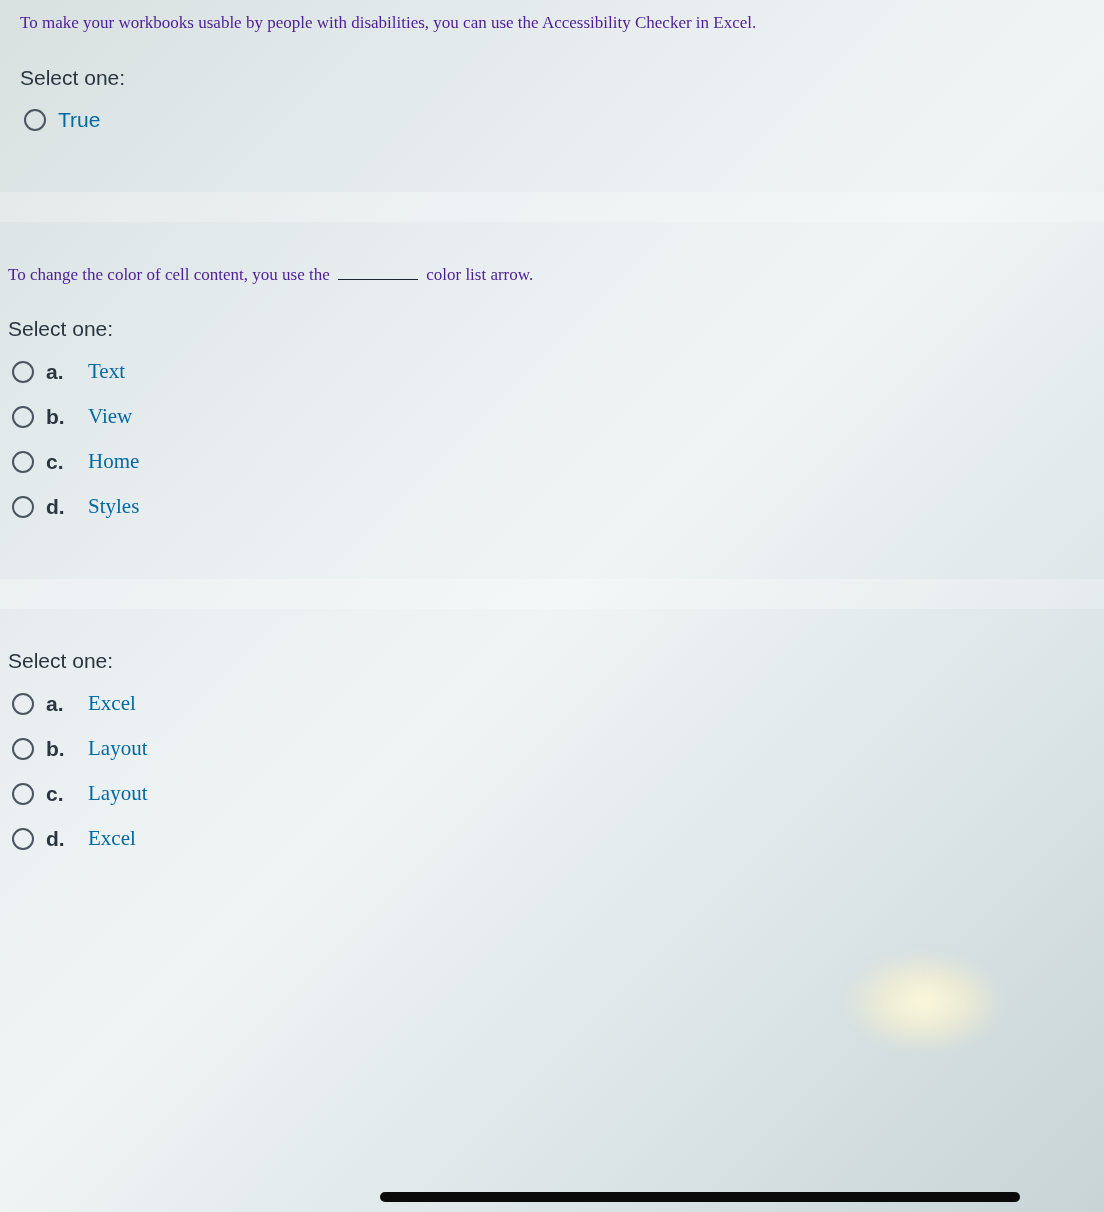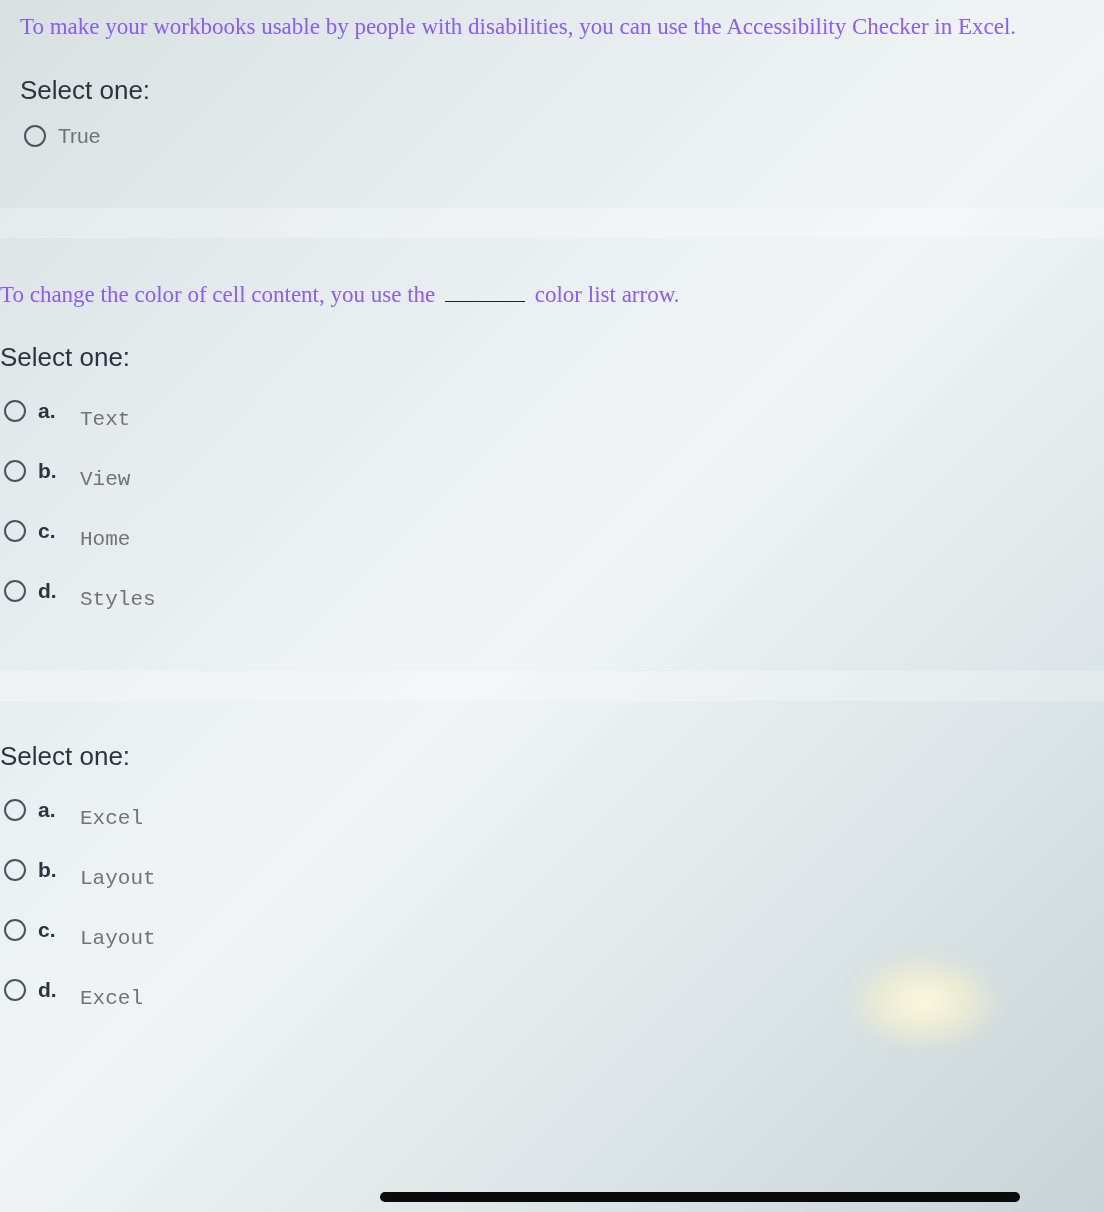--- a/index.html
+++ b/index.html
@@ -12,34 +12,34 @@
       height: 1212px;
       font-family: Georgia, 'Times New Roman', serif;
       background: linear-gradient(135deg, #d8e0e0 0%, #e8eef0 30%, #f0f4f5 50%, #e0e8ea 70%, #c8d4d6 100%);
       position: relative;
       overflow: hidden;
     }
     .question-block {
       padding: 10px 20px 40px 20px;
     }
     .question-block.q2, .question-block.q3 {
-      padding-left: 0;
+      padding-left: 8px;
       padding-top: 40px;
     }
     .q-text {
-      font-size: 23px;
-      color: #8b5cf6;
+      font-size: 17px;
+      color: #4c1d95;
       line-height: 1.5;
       margin-bottom: 30px;
     }
     .q-text.serif {
       font-family: Georgia, 'Times New Roman', serif;
     }
     .select-label {
-      font-size: 26px;
+      font-size: 21px;
       font-family: Arial, Helvetica, sans-serif;
       color: #2a3540;
       margin-bottom: 18px;
     }
     .option {
       display: flex;
       align-items: center;
       margin-bottom: 20px;
       padding-left: 4px;
     }
@@ -55,28 +55,27 @@
     .opt-letter {
       font-size: 21px;
       font-family: Arial, Helvetica, sans-serif;
       font-weight: bold;
       color: #2a3540;
       margin-right: 18px;
       min-width: 24px;
     }
     .opt-text {
       font-size: 21px;
-      color: #737373;
+      color: #0369a1;
     }
     .opt-text.sans {
       font-family: Arial, Helvetica, sans-serif;
     }
     .opt-text.serif {
-      font-family: Liberation Mono, monospace;
-      margin-top: 17px;
+      font-family: Liberation Serif, serif;
     }
     .divider {
       height: 30px;
       background: rgba(255,255,255,0.25);
     }
     .glare {
       position: absolute;
       bottom: 160px;
       right: 100px;
       width: 160px;

